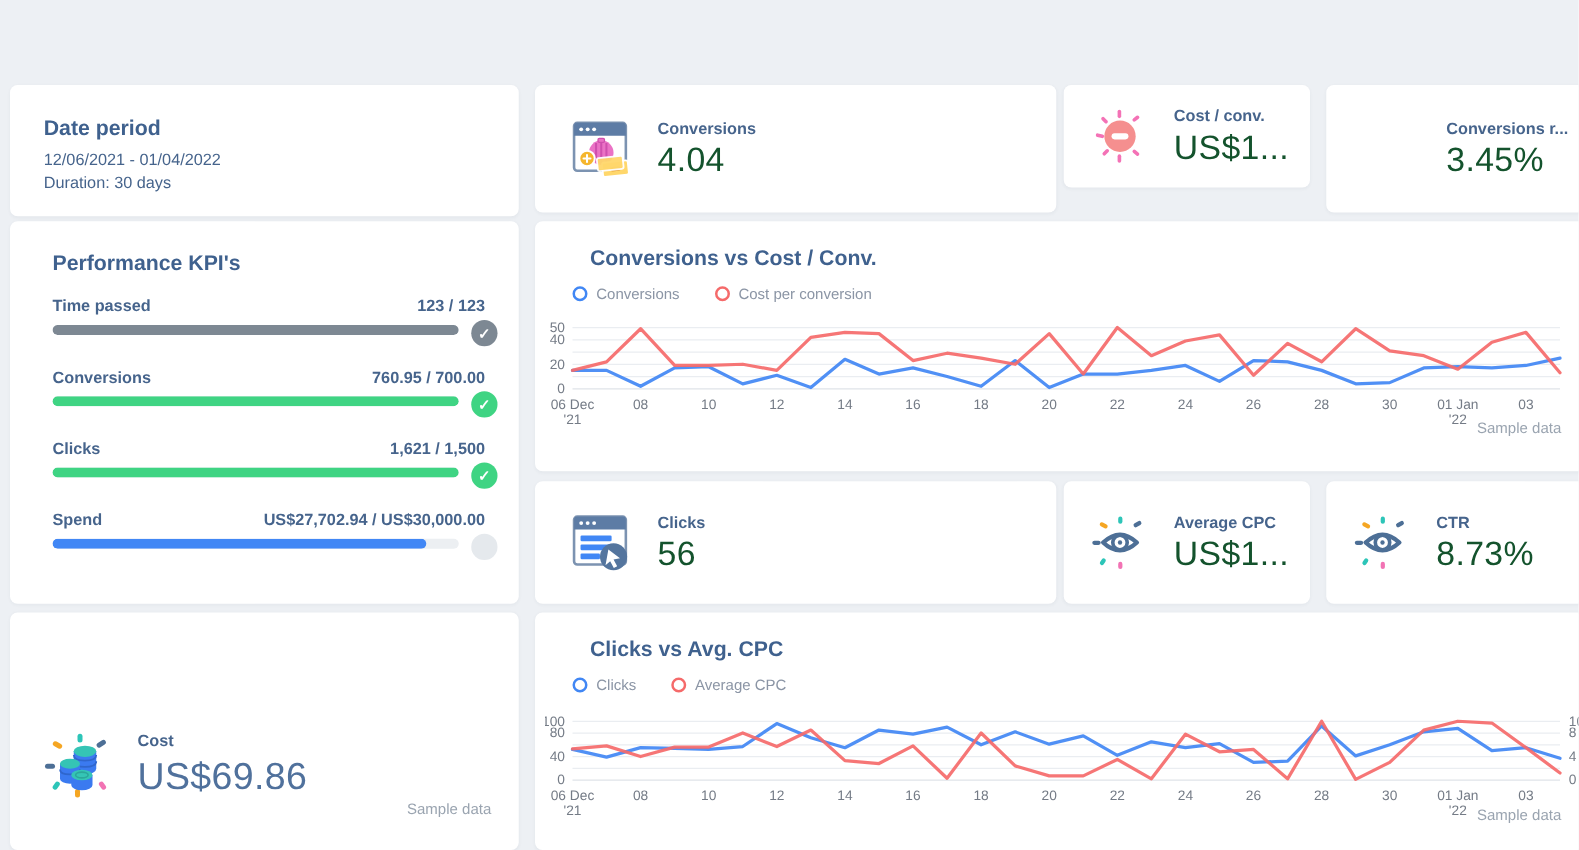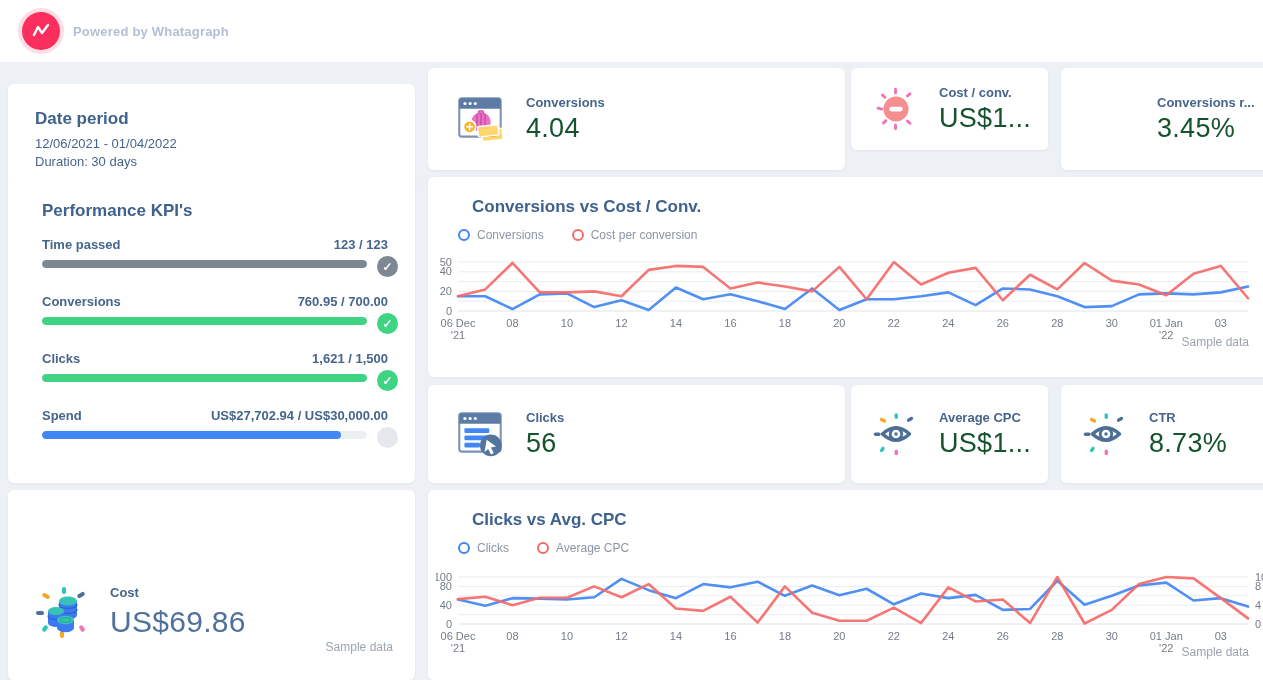--- a/index.html
+++ b/index.html
@@ -6,21 +6,21 @@
   .page{position:relative;width:1263px;height:680px;background:#edf0f4;overflow:hidden;
         font-family:"Liberation Sans",sans-serif;-webkit-font-smoothing:antialiased;}
   
   .topbar{position:absolute;left:0;top:0;width:100%;height:62px;background:#ffffff;
           display:flex;align-items:center;}
   .logo{width:38px;height:38px;border-radius:50%;background:#fb2e5e;margin-left:22px;flex:none;
         display:flex;align-items:center;justify-content:center;box-shadow:0 0 0 4px rgba(251,46,94,.16);}
   .powered{margin-left:13px;color:#b2bfd3;font-weight:700;font-size:13px;letter-spacing:.2px;}
   
   .card{position:absolute;background:#fff;border-radius:6px;box-shadow:0 1px 3px rgba(30,50,80,.05);}
-  .date-card{left:8px;top:84px;width:407px;height:105px;}
+  .date-card{left:8px;top:68px;width:407px;height:105px;}
   .date-title{margin:25px 0 7px 27px;font-size:17px;color:#3f618e;font-weight:700;}
   .date-line{margin:0 0 3px 27px;font-size:13px;color:#46648c;font-weight:500;}
   .metric-card{display:flex;align-items:center;}
   .conversions-card{left:428px;top:68px;width:417px;height:102px;}
   .costconv-card{left:851px;top:68px;width:197px;height:82px;}
   .convrate-card{left:1061px;top:68px;width:230px;height:102px;}
   .clicks-card{left:428px;top:385px;width:417px;height:98px;}
   .avgcpc-card{left:851px;top:385px;width:197px;height:98px;}
   .ctr-card{left:1061px;top:385px;width:230px;height:98px;}
   .m-icon{width:58px;height:58px;margin-left:24px;flex:none;}
@@ -57,28 +57,20 @@
   .cost-text{position:absolute;left:102px;top:95px;}
   .cost-label{font-size:13px;font-weight:700;color:#46648c;}
   .cost-value{font-size:30px;color:#50719c;font-weight:500;margin-top:5px;letter-spacing:.3px;}
   .cost-card .sample-note{right:22px;top:150px;}
 </style>
 </head>
 <body>
 
 <div class="page">
 
-  <header class="topbar">
-    <div class="logo">
-      <svg width="24" height="24" viewBox="0 0 24 24" fill="none">
-        <polyline points="5,16 9,8 13,14 19,6" stroke="#ffffff" stroke-width="2.4" stroke-linecap="round" stroke-linejoin="round"></polyline>
-      </svg>
-    </div>
-    <span class="powered">Powered by Whatagraph</span>
-  </header>
 
   <section class="card date-card">
     <div class="date-title">Date period</div>
     <div class="date-line">12/06/2021 - 01/04/2022</div>
     <div class="date-line">Duration: 30 days</div>
   </section>
 
   <section class="card metric-card conversions-card">
     <div class="m-icon">
       <svg viewBox="0 0 56 56" width="58" height="58">

